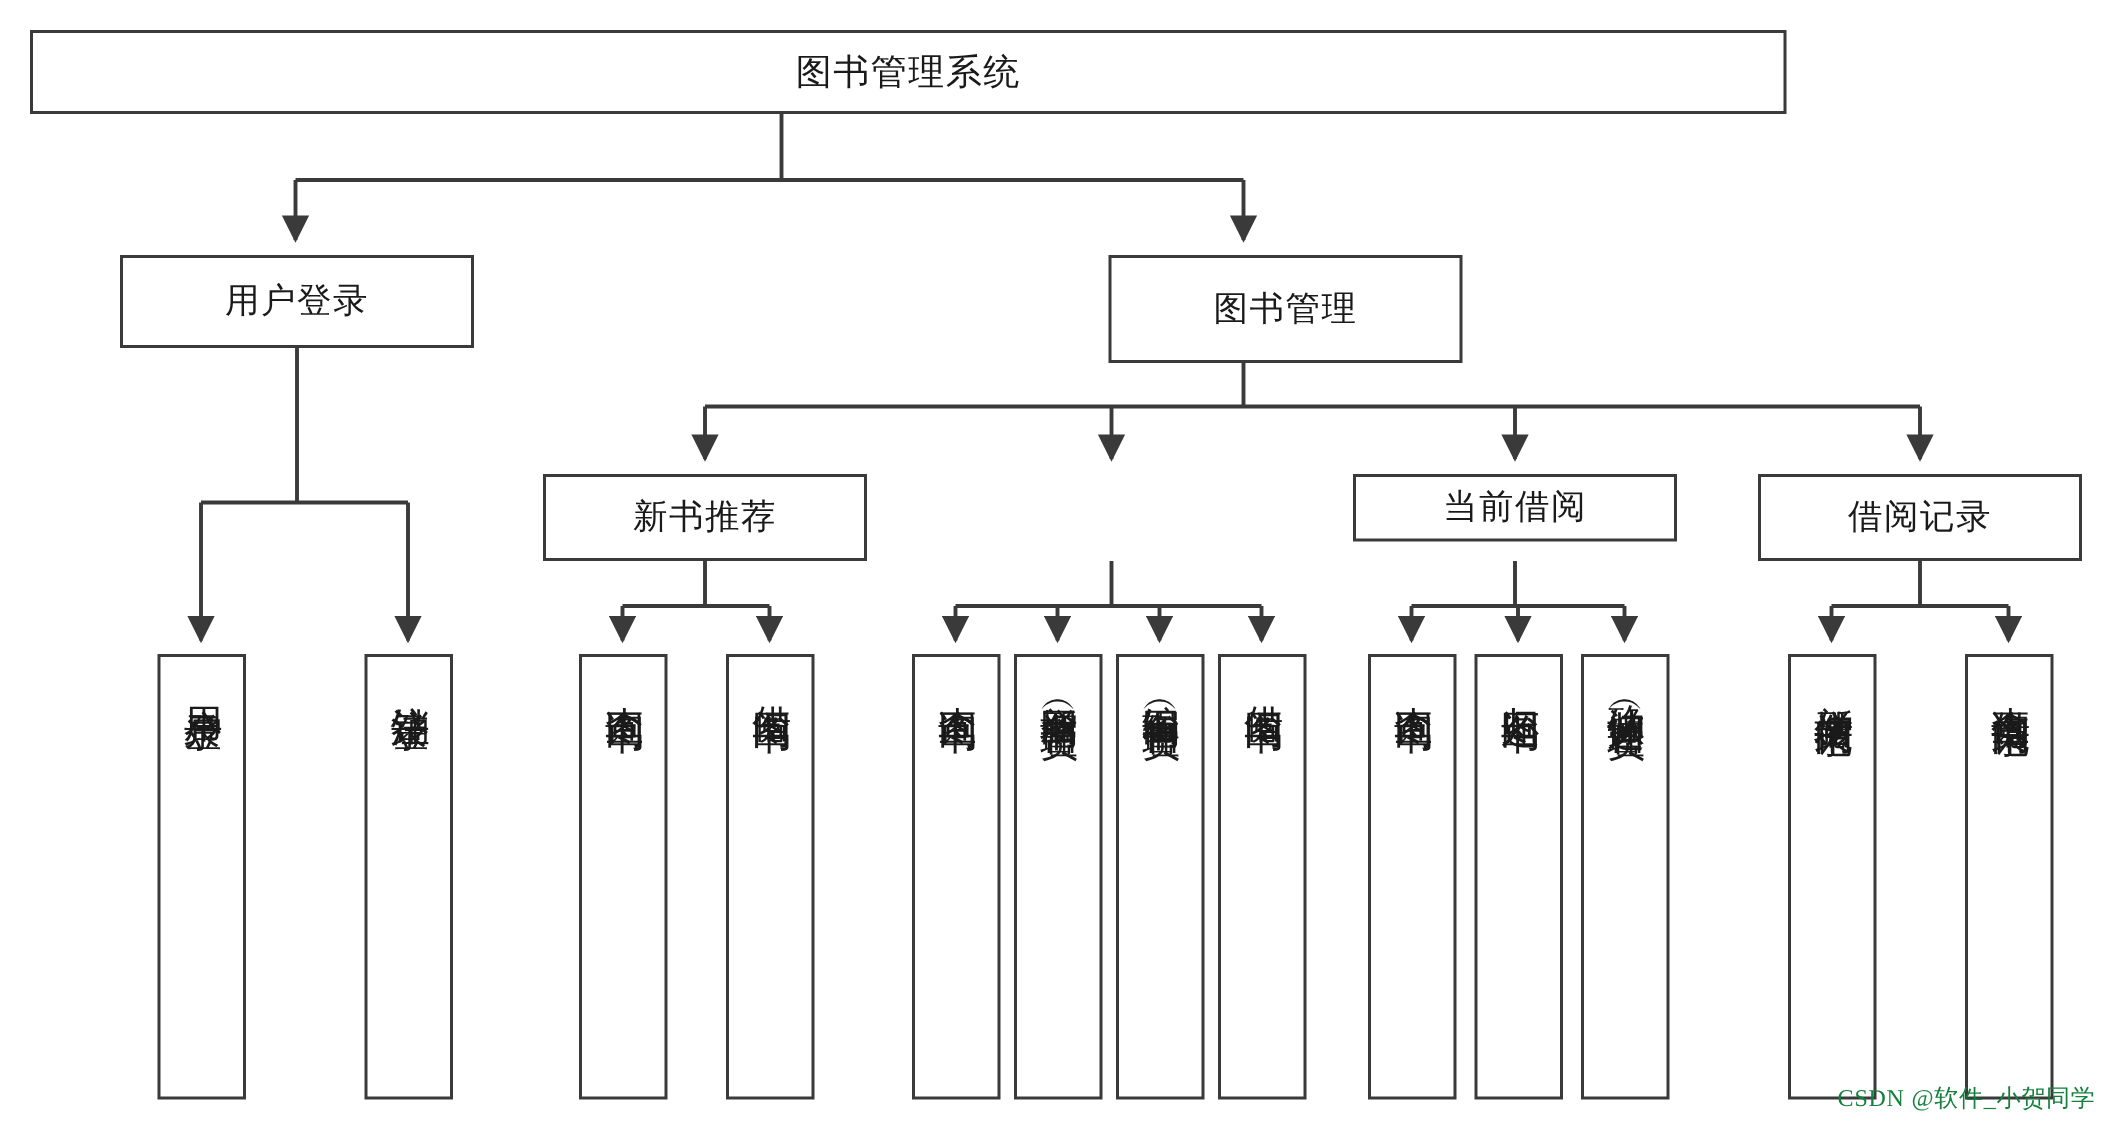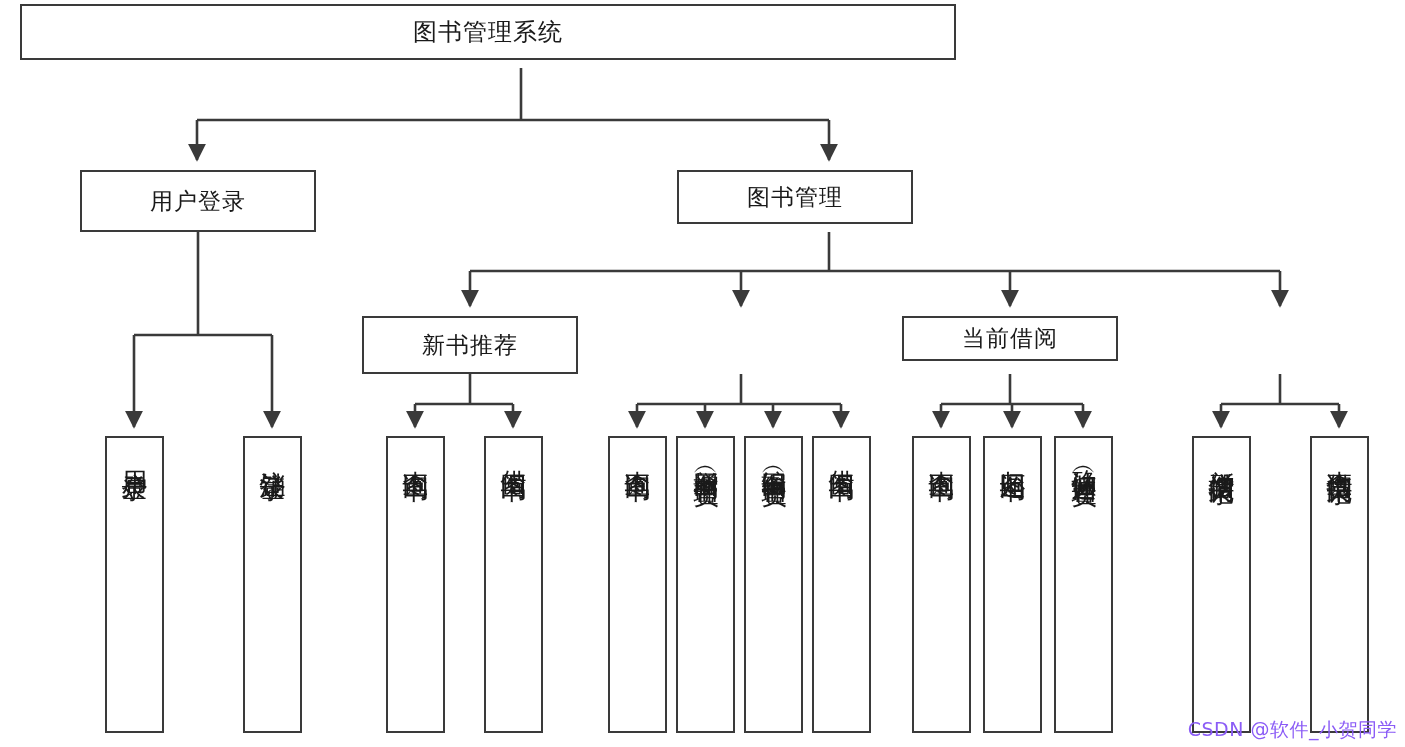--- a/index.html
+++ b/index.html
@@ -62,24 +62,25 @@
     left: 0;
     top: 0;
     width: 1405px;
     height: 747px;
     pointer-events: none;
   }
   .watermark {
     position: absolute;
     right: 8px;
     bottom: 4px;
-    font-size: 19px;
-    color: #8b5cf6;
+    font-size: 16px;
+    color: #15803d;
     letter-spacing: 0.5px;
     white-space: nowrap;
+    font-family: Liberation Serif, serif;
   }
 </style>
 </head>
 <body>
 
 <div id="canvas">
 
   <svg class="edges" viewBox="0 0 1405 747" xmlns="http://www.w3.org/2000/svg">
     <defs>
       <marker id="arrow" viewBox="0 0 10 10" refX="9" refY="5" markerWidth="7" markerHeight="7" orient="auto-start-reverse">
@@ -123,41 +124,44 @@
       <path d="M 1012 404 L 1012 427" marker-end="url(#arrow)"></path>
       <path d="M 1083 404 L 1083 427" marker-end="url(#arrow)"></path>
 
       <path d="M 1280 374 L 1280 404"></path>
       <path d="M 1221 404 L 1339 404"></path>
       <path d="M 1221 404 L 1221 427" marker-end="url(#arrow)"></path>
       <path d="M 1339 404 L 1339 427" marker-end="url(#arrow)"></path>
     </g>
   </svg>
 
-  <div class="node h root" style="left:20px; top:4px; width:936px; height:56px;">
+  <div class="node h root" style="left:20px; top:20px; width:1171px; height:56px;">
     <span class="node-label">图书管理系统</span>
   </div>
 
   <div class="node h" style="left:80px; top:170px; width:236px; height:62px;">
     <span class="node-label">用户登录</span>
   </div>
 
-  <div class="node h" style="left:677px; top:170px; width:236px; height:54px;text-align:center;">
+  <div class="node h" style="left:739px; top:170px; width:236px; height:72px;text-align:center;">
     <span class="node-label">图书管理</span>
   </div>
 
   <div class="node h" style="left:362px; top:316px; width:216px; height:58px;">
     <span class="node-label">新书推荐</span>
   </div>
 
 
   <div class="node h" style="left:902px; top:316px; width:216px; height:45px;">
     <span class="node-label">当前借阅</span>
   </div>
 
+  <div class="node h" style="left:1172px; top:316px; width:216px; height:58px;">
+    <span class="node-label">借阅记录</span>
+  </div>
 
   <div class="node v" style="left:105px; top:436px; width:59px; height:297px;">
     <span class="node-label">用户登录</span>
   </div>
 
   <div class="node v" style="left:243px; top:436px; width:59px; height:297px;">
     <span class="node-label">注销登录</span>
   </div>
 
   <div class="node v" style="left:386px; top:436px; width:59px; height:297px;">

